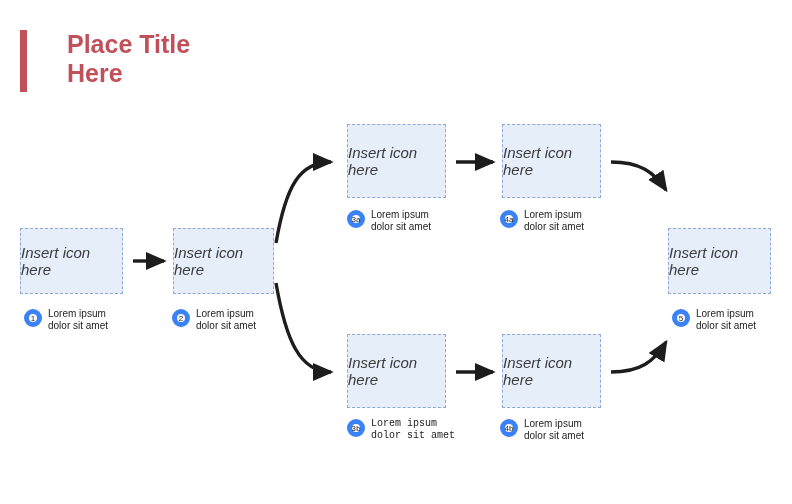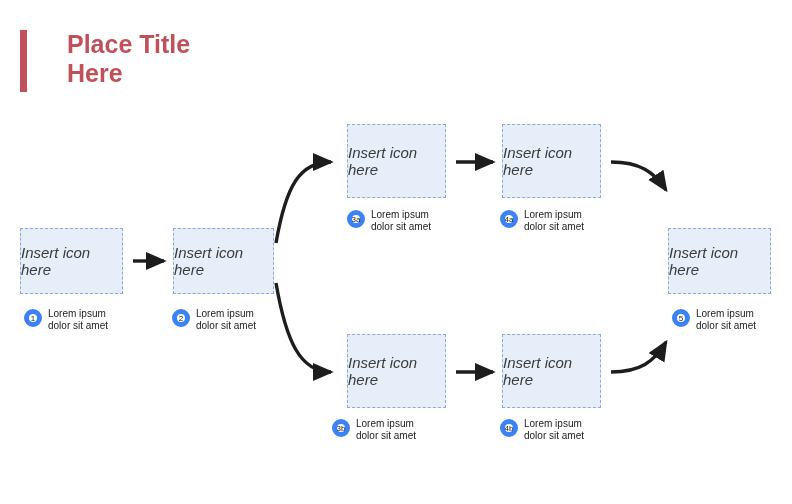--- a/index.html
+++ b/index.html
@@ -156,21 +156,21 @@
 </div>
 <div class="caption" style="left:500px; top:209px;">
   <div class="bullet">4a</div>
   <div class="caption-text">Lorem ipsum
 dolor sit amet</div>
 </div>
 
 <div class="icon-box" style="left:347px; top:334px; width:99px; height:74px;">
   <span>Insert icon here</span>
 </div>
-<div class="caption" style="left:332px; top:418px;">
+<div class="caption" style="left:347px; top:418px;font-family:Liberation Mono, monospace;">
   <div class="bullet">3b</div>
   <div class="caption-text">Lorem ipsum
 dolor sit amet</div>
 </div>
 
 <div class="icon-box" style="left:502px; top:334px; width:99px; height:74px;">
   <span>Insert icon here</span>
 </div>
 <div class="caption" style="left:500px; top:418px;">
   <div class="bullet">4b</div>

